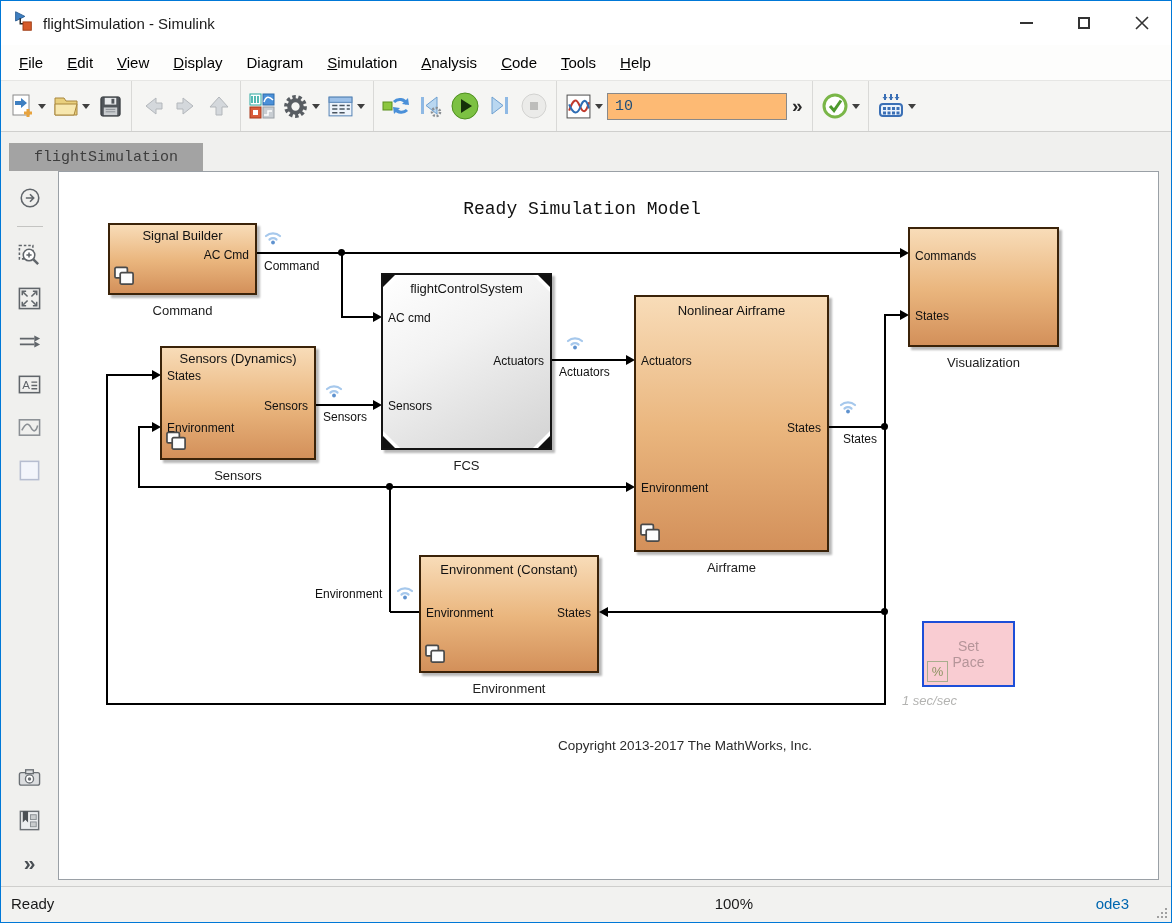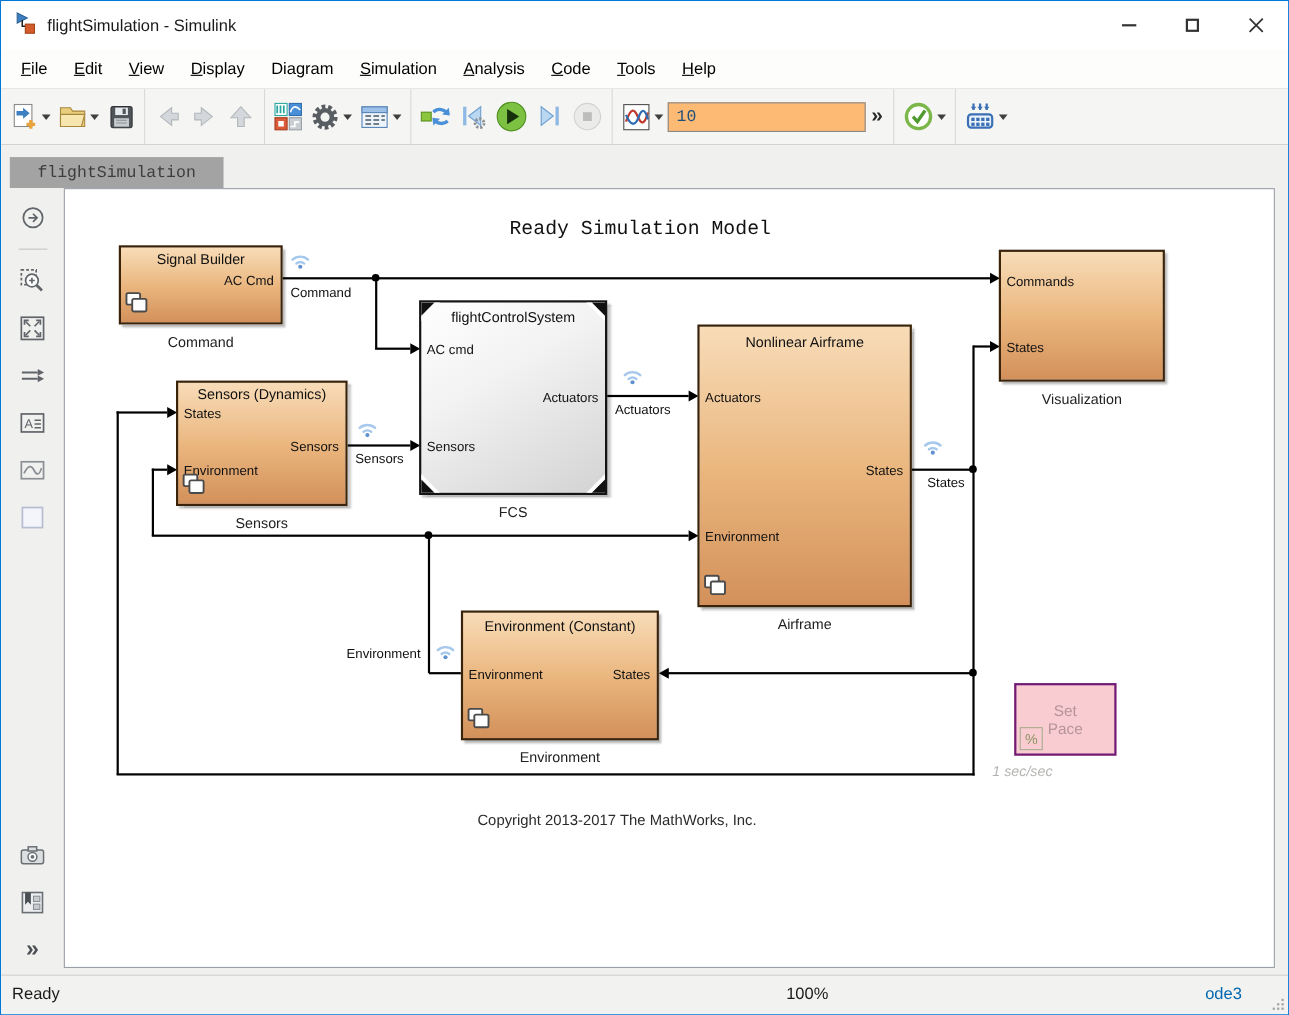--- a/index.html
+++ b/index.html
@@ -42,38 +42,38 @@
              padding:12px 0 8px; gap:13px; }
   .pbtn { width:30px; height:30px; display:flex; align-items:center; justify-content:center; }
   .pdiv { width:26px; height:1px; background:#c4c4c2; }
   .pspacer { flex:1; }
   .canvas-outer { flex:1; padding:0 12px 6px 0; min-width:0; }
   .canvas { position:relative; width:100%; height:100%; background:#fff; border:1px solid #9aa0a6; overflow:hidden; }
 
   
   .sl-title { position:absolute; left:343px; top:27px; width:360px; text-align:center;
               font:18px "Liberation Mono",monospace; color:#111; }
-  .sl-copy  { position:absolute; left:375px; top:566px; width:420px; 
+  .sl-copy  { position:absolute; left:416px; top:566px; width:420px; text-align:center;
               font-size:13.5px; color:#2b2b2b; }
 
   
   .bwrap { position:absolute; }
   .blk { position:absolute; left:0; top:0; width:100%; border:2px solid #3b2309;
          background:linear-gradient(180deg,#f8dcb8 0%,#eab67e 52%,#d3905a 100%);
          box-shadow:3px 3px 2px rgba(0,0,0,0.28); }
   .blk.gray { border-color:#141414; background:linear-gradient(150deg,#ffffff 0%,#f2f2f2 40%,#d3d3d3 100%); }
   .blk-title { position:absolute; top:3px; left:0; right:0; text-align:center; font-size:13px; color:#111; white-space:nowrap; }
   .port { position:absolute; font-size:12px; color:#111; white-space:nowrap; }
   .port.pl { left:5px; } .port.pr { right:6px; }
   .blk-label { position:absolute; left:-20px; right:-20px; text-align:center; font-size:13px; color:#212121; }
   .sublink { position:absolute; left:3px; bottom:2px; }
   .fc { position:absolute; width:0; height:0; }
 
   
-  .pace { position:absolute; left:0; top:0; width:100%; height:100%; background:#f9ccd2; border:2px solid #701a75;
+  .pace { position:absolute; left:0; top:0; width:100%; height:100%; background:#f9ccd2; border:2px solid #1d4ed8;
           display:flex; flex-direction:column; align-items:center; justify-content:center;
           font-size:14px; color:#b59599; line-height:16px; }
   .pace-pct { position:absolute; left:3px; bottom:3px; width:21px; height:21px; border:1px solid #a8ad8e;
               color:#8e9464; font-size:13px; display:flex; align-items:center; justify-content:center;
               background:#f9ccd2; }
   .pace-label { position:absolute; left:-20px; right:-20px; font-size:13px; color:#b3b3b1;font-style:italic; }
 
   
   .wire { position:absolute; background:#000; }
   .wh { height:2px; } .wv { width:2px; }

